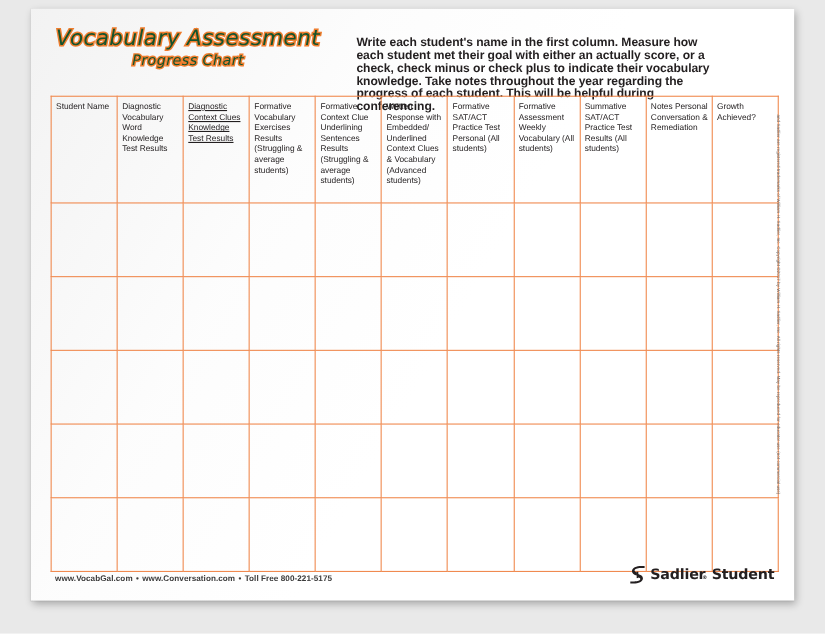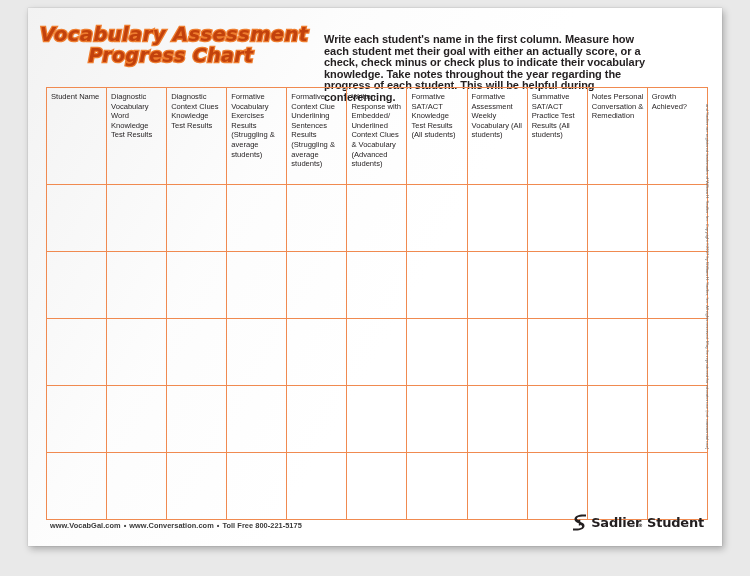--- a/index.html
+++ b/index.html
@@ -42,32 +42,32 @@
   }
   #title-block {
     position: absolute;
     left: 12px;
     top: 16px;
     width: 262px;
     text-align: center;
   }
   .title-line {
     font-family: "DejaVu Sans", sans-serif;
-    font-weight: bold;
+    font-weight: normal;
     font-style: italic;
     font-size: 19.5px;
     line-height: 21px;
     letter-spacing: 0.4px;
-    color: #c2410c;
+    color: #14532d;
     -webkit-text-stroke: 2.6px #ee7d2e;
     paint-order: stroke fill;
     white-space: nowrap;
   }
   .title-line.second {
-    font-size: 19px;
+    font-size: 13px;
   }
 
   #intro {
     position: absolute;
     left: 296px;
     top: 26px;
     width: 330px;
     font-size: 11px;
     line-height: 11.6px;
     color: #231f20;
@@ -175,25 +175,25 @@
       <div class="title-line second">Progress Chart</div>
     </div>
     <div id="intro">Write each student's name in the first column. Measure how each student met their goal with either an actually score, or a check, check minus or check plus to indicate their vocabulary knowledge. Take notes throughout the year regarding the progress of each student. This will be helpful during conferencing.</div>
   </div>
 
   <table id="grid">
     <thead>
       <tr>
           <th style="width: 9.0909%;">Student Name</th>
           <th style="width: 9.0909%;">Diagnostic Vocabulary Word Knowledge Test Results</th>
-          <th style="width: 9.0909%;">Diagnostic Context Clues Knowledge Test Results</th>
+          <th style="width: 9.0909%; text-decoration: underline;">Diagnostic Context Clues Knowledge Test Results</th>
           <th style="width: 9.0909%;">Formative Vocabulary Exercises Results (Struggling &amp; average students)</th>
           <th style="width: 9.0909%;">Formative Context Clue Underlining Sentences Results (Struggling &amp; average students)</th>
           <th style="width: 9.0909%;">Written Response with Embedded/ Underlined Context Clues &amp; Vocabulary (Advanced students)</th>
-          <th style="width: 9.0909%;">Formative SAT/ACT Knowledge Test Results (All students)</th>
+          <th style="width: 9.0909%;">Formative SAT/ACT Practice Test Personal (All students)</th>
           <th style="width: 9.0909%;">Formative Assessment Weekly Vocabulary (All students)</th>
           <th style="width: 9.0909%;">Summative SAT/ACT Practice Test Results (All students)</th>
           <th style="width: 9.0909%;">Notes Personal Conversation &amp; Remediation</th>
           <th style="width: 9.0909%;">Growth Achieved?</th>
         </tr>
     </thead>
     <tbody>
         <tr>
           <td class="cell"></td>
           <td class="cell"></td>

